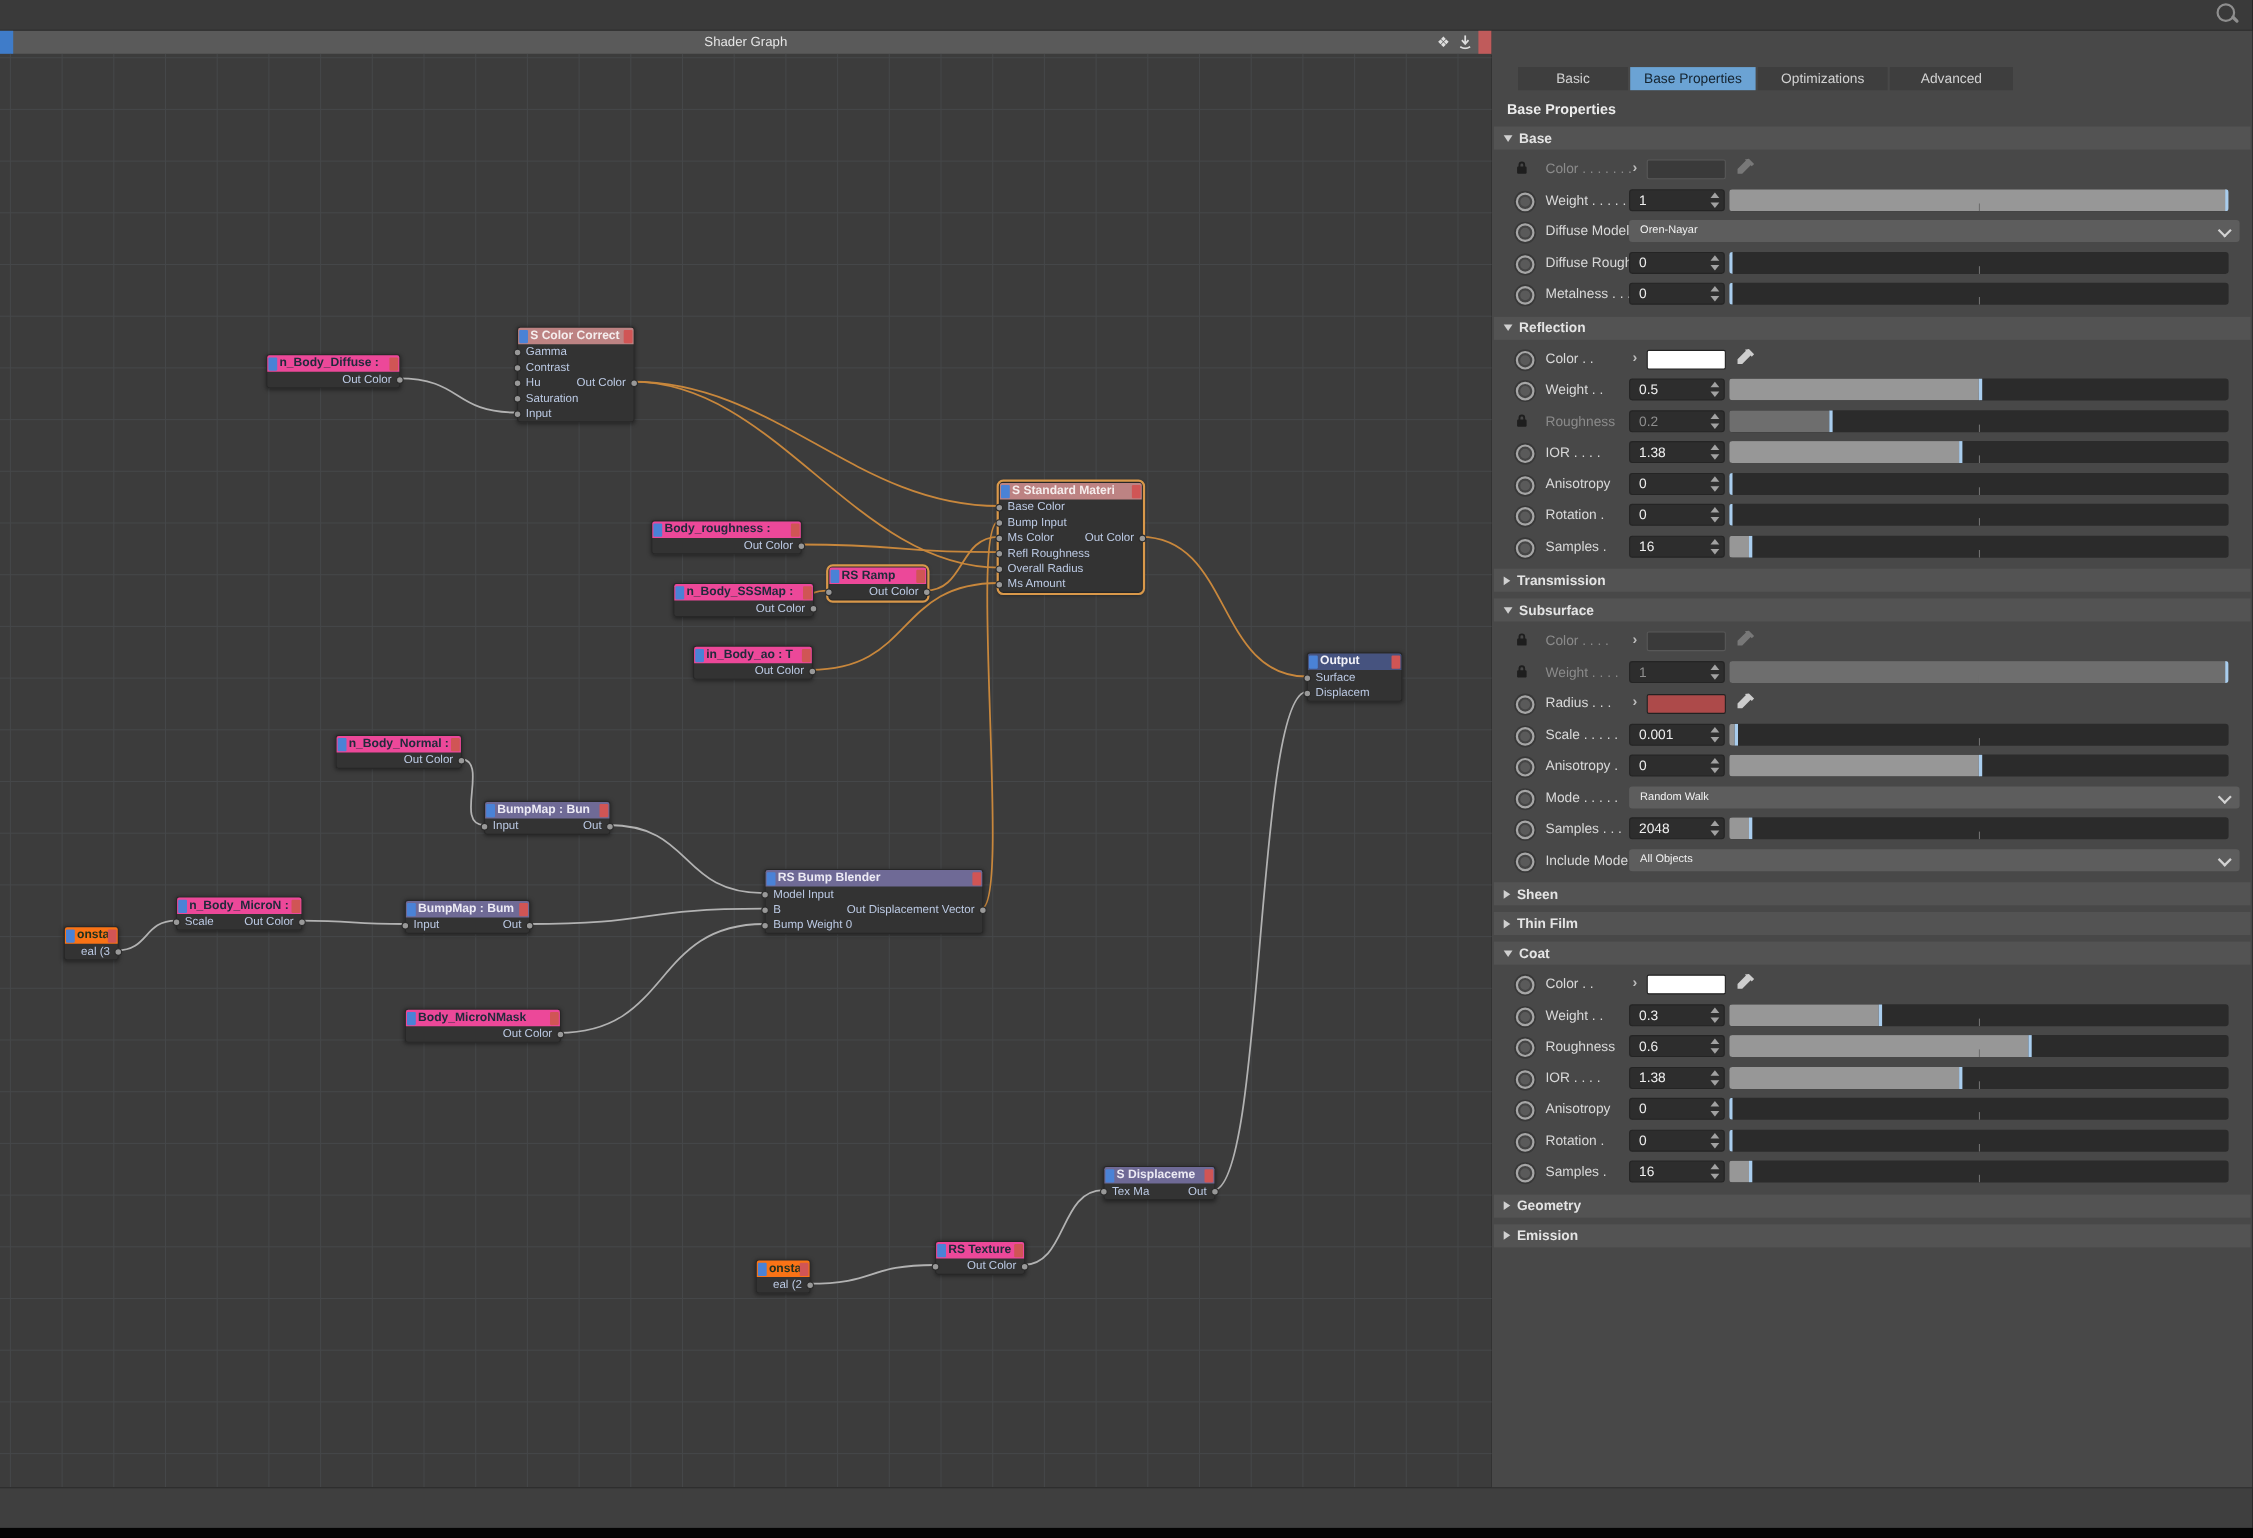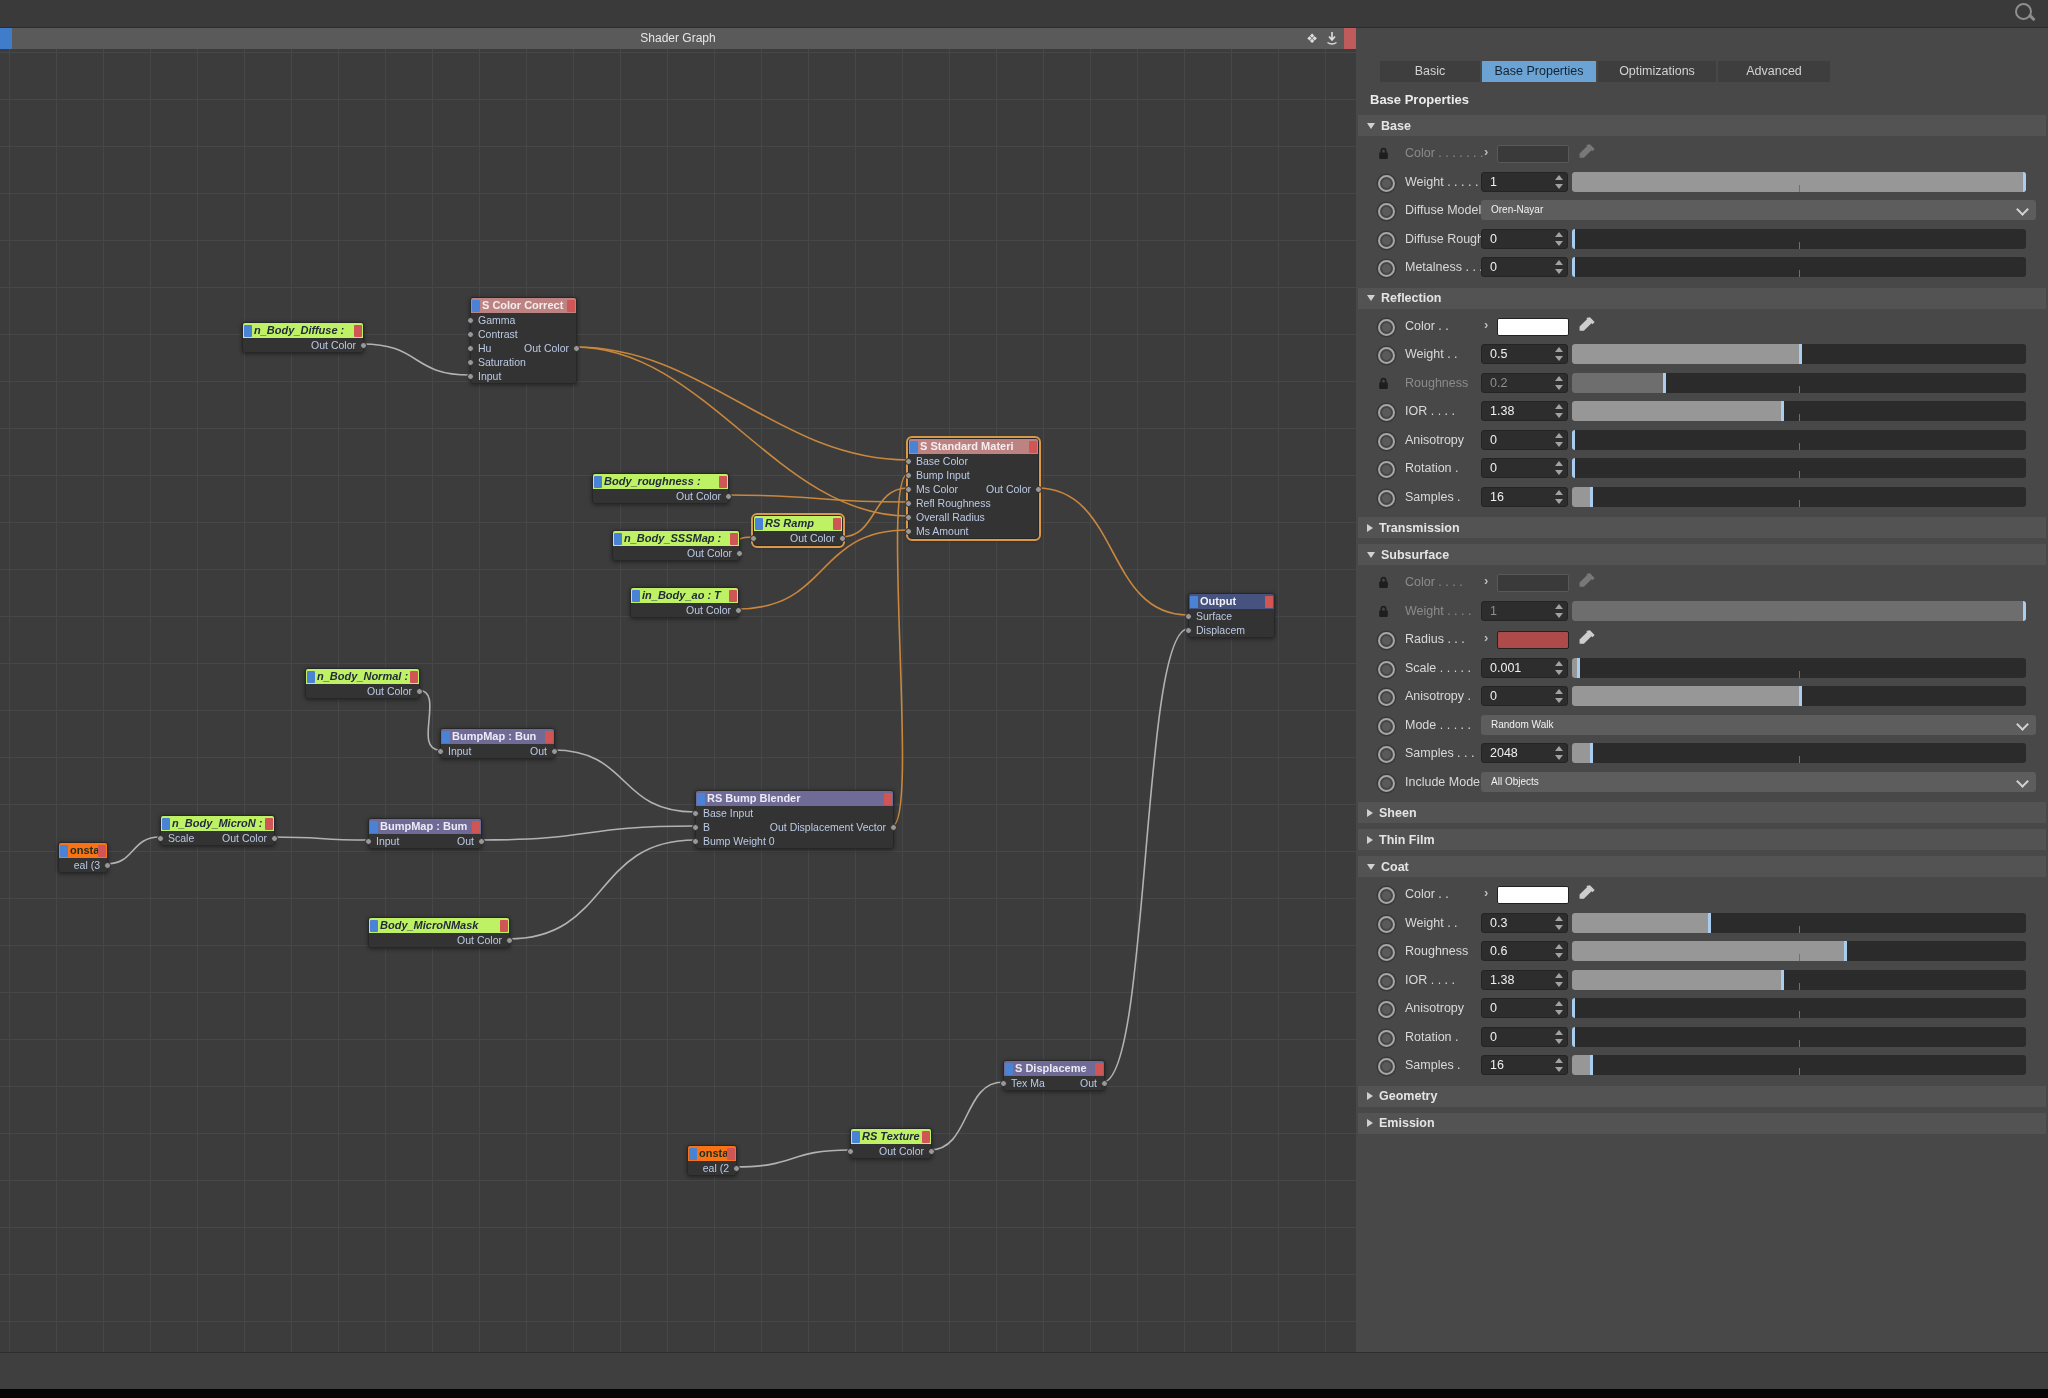--- a/index.html
+++ b/index.html
@@ -23,21 +23,21 @@
     background-image:linear-gradient(#454749 1px,transparent 1px),linear-gradient(90deg,#454749 1px,transparent 1px);
     background-size:47px 47px;background-position:9px 3px;}
   .canvas svg{position:absolute;left:0;top:0;}
 
   
   .node{position:absolute;background:rgba(51,51,51,.95);border:1px solid #272727;border-radius:3px;
     box-shadow:0 1px 4px rgba(0,0,0,.45);}
   .node.selected{outline:2px solid #d9984a;border-radius:4px;}
   .node-title{height:15px;line-height:15px;font-size:11px;font-weight:bold;text-align:left;
     border-radius:2px 2px 0 0;position:relative;padding:0 11px;white-space:nowrap;overflow:hidden;}
-  .t-tan{background:#bef264;color:#222a3c;font-style:italic;}
+  .t-tan{background:#ec4899;color:#222a3c;}
   .t-red{background:#bd8383;color:#f5eded;}
   .t-purple{background:#6f6a96;color:#eceaf4;}
   .t-green{background:#f97316;color:#20301e;}
   .t-navy{background:#46537f;color:#f2f2f8;}
   .tagL,.tagR{position:absolute;top:1.5px;width:8px;height:12px;border-radius:1px;}
   .tagL{left:1px;background:#4a82d6;}
   .tagR{right:1px;background:#d05555;}
   .nrow{height:14px;line-height:14px;font-size:10.5px;color:#bccae4;padding:0 7px;position:relative;white-space:nowrap;}
   .nrow .lft{position:absolute;left:7px;}
   .nrow .rgt{position:absolute;right:7px;}
@@ -271,21 +271,21 @@
           <div class="nrow">
             <span class="lft">Input</span>
             <span class="rgt">Out</span>
           </div>
           <span class="port pin" style="top: 18.5px;"></span>
           <span class="port pout" style="top: 18.5px;"></span>
         </div>
         <div class="node" style="left: 695px; top: 741px; width: 197px;">
           <div class="node-title t-purple"><span class="tagL"></span><span>RS Bump Blender</span><span class="tagR"></span></div>
           <div class="nrow">
-            <span class="lft">Base Input</span>
+            <span class="lft">Model Input</span>
           </div>
           <span class="port pin" style="top: 18.5px;"></span>
           <div class="nrow">
             <span class="lft">B</span>
             <span class="rgt">Out Displacement Vector</span>
           </div>
           <span class="port pin" style="top: 32.5px;"></span>
           <span class="port pout" style="top: 32.5px;"></span>
           <div class="nrow">
             <span class="lft">Bump Weight 0</span>

